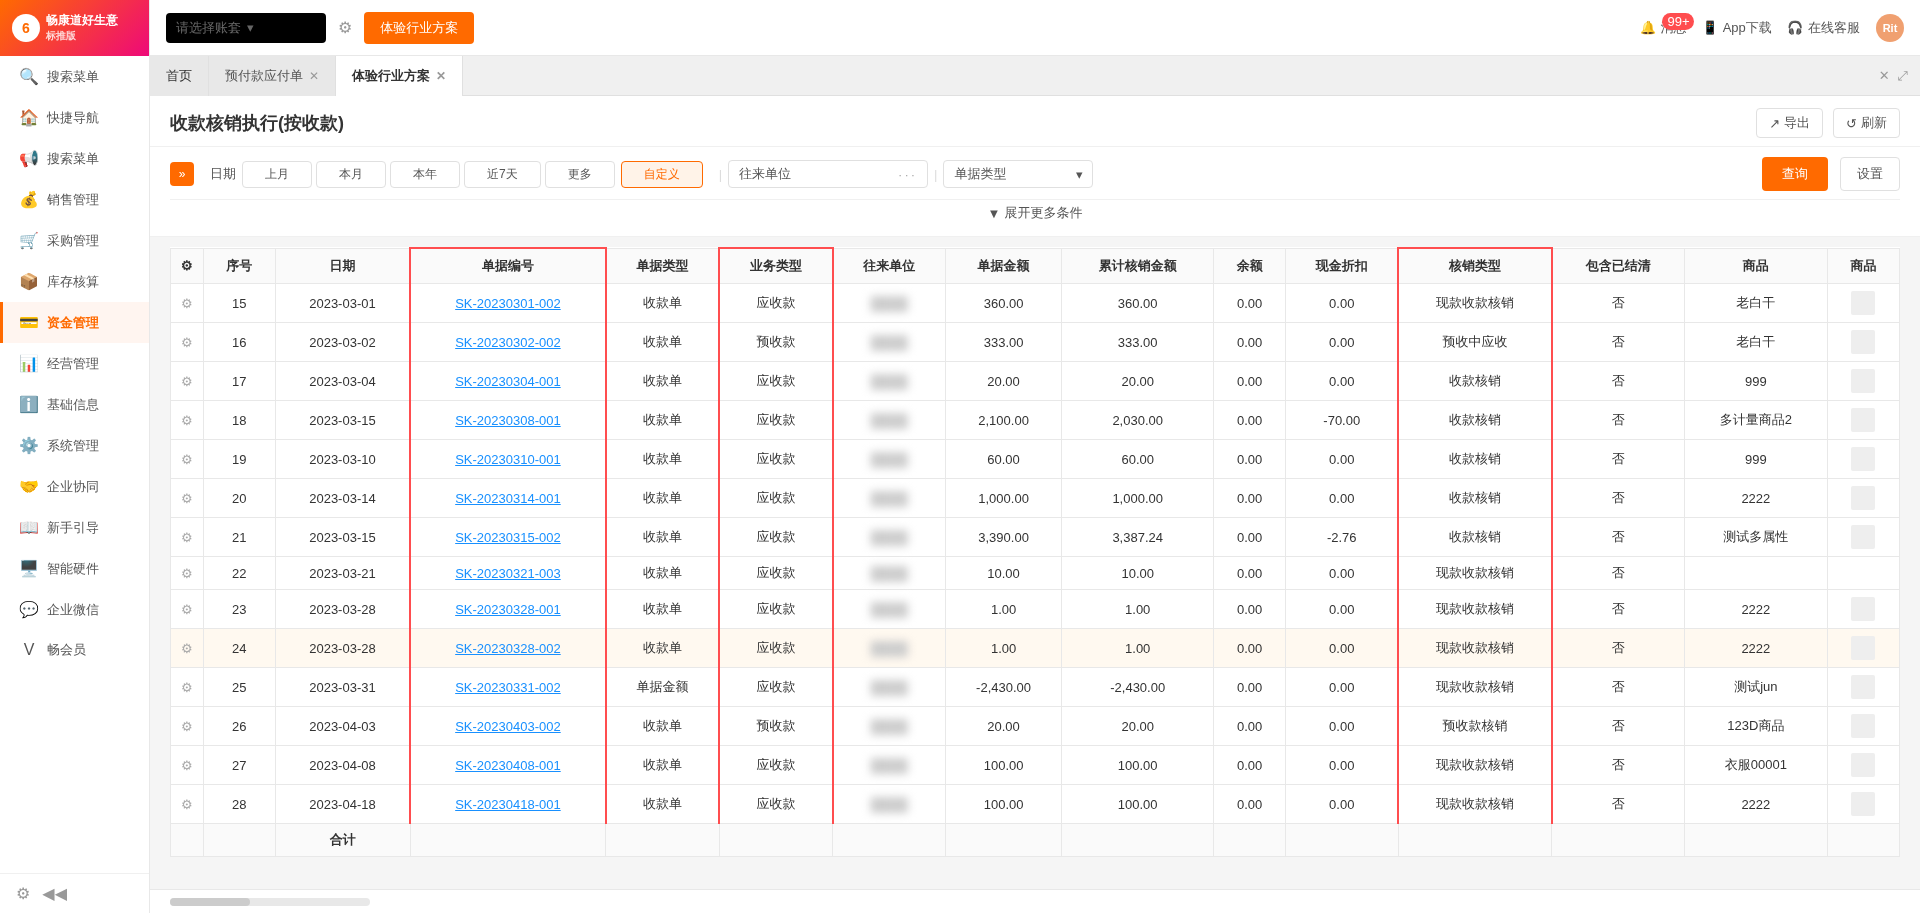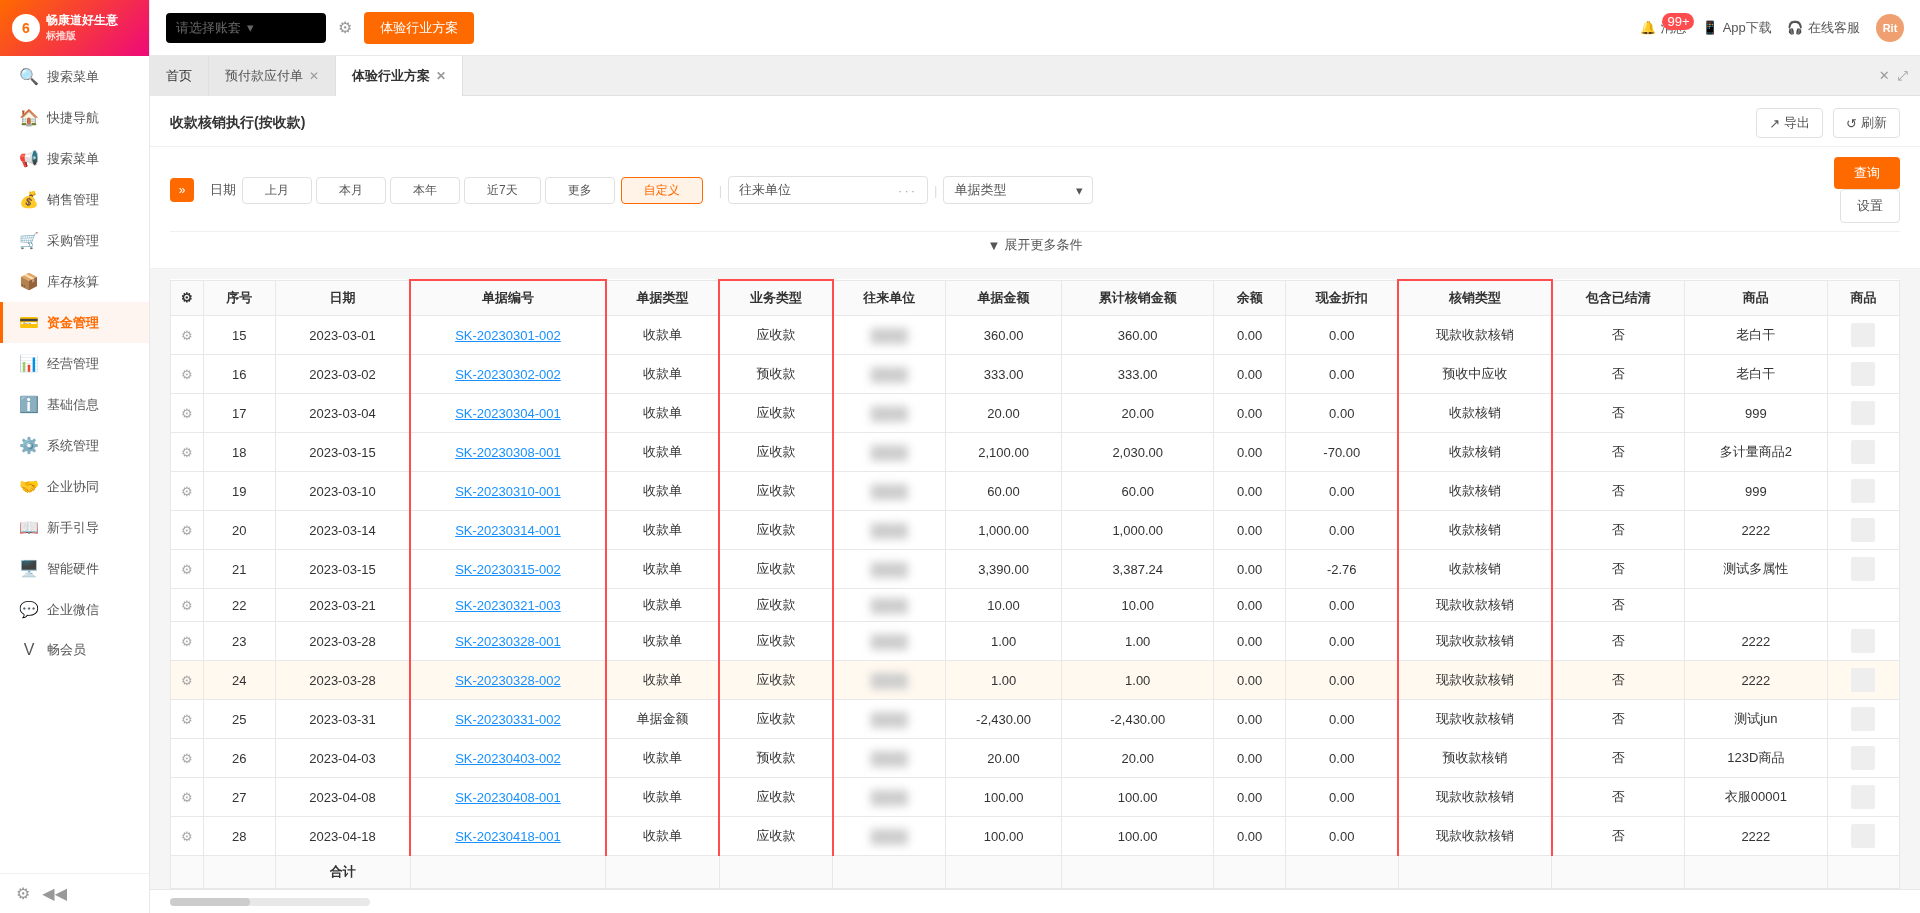--- a/index.html
+++ b/index.html
@@ -127,21 +127,21 @@
 
     
     .page-header {
       background: #fff;
       padding: 12px 20px 8px;
       border-bottom: 1px solid #f0f0f0;
       display: flex;
       align-items: center;
       justify-content: space-between;
     }
-    .page-title { font-size: 14px; color: #333; font-weight: bold; }
+    .page-title { font-size: 18px; color: #333; font-weight: bold; }
     .page-header-actions { display: flex; gap: 10px; }
     .btn-export, .btn-refresh {
       display: flex; align-items: center; gap: 4px;
       padding: 5px 12px; border-radius: 4px; cursor: pointer; font-size: 13px;
       border: 1px solid #e0e0e0; background: #fff; color: #555;
     }
 
     
     .filter-bar {
       background: #fff;
@@ -437,21 +437,21 @@
             <span class="filter-dots">···</span>
           </div>
           <span class="filter-separator">|</span>
           <div class="filter-type-select">
             <span>单据类型</span>
             <span style="flex:1;"></span>
             <span>▾</span>
           </div>
         </div>
         <div style="flex:1"></div>
-        <div style="display:flex;flex-direction:column;gap:0;align-items:flex-end;">
+        <div style="display:flex;flex-direction:row;gap:12px;">
           <button class="btn-query">查询</button>
           <button class="btn-settings">设置</button>
         </div>
       </div>
       <div class="filter-expand">
         <span>▼</span>
         <span>展开更多条件</span>
       </div>
     </div>
 

